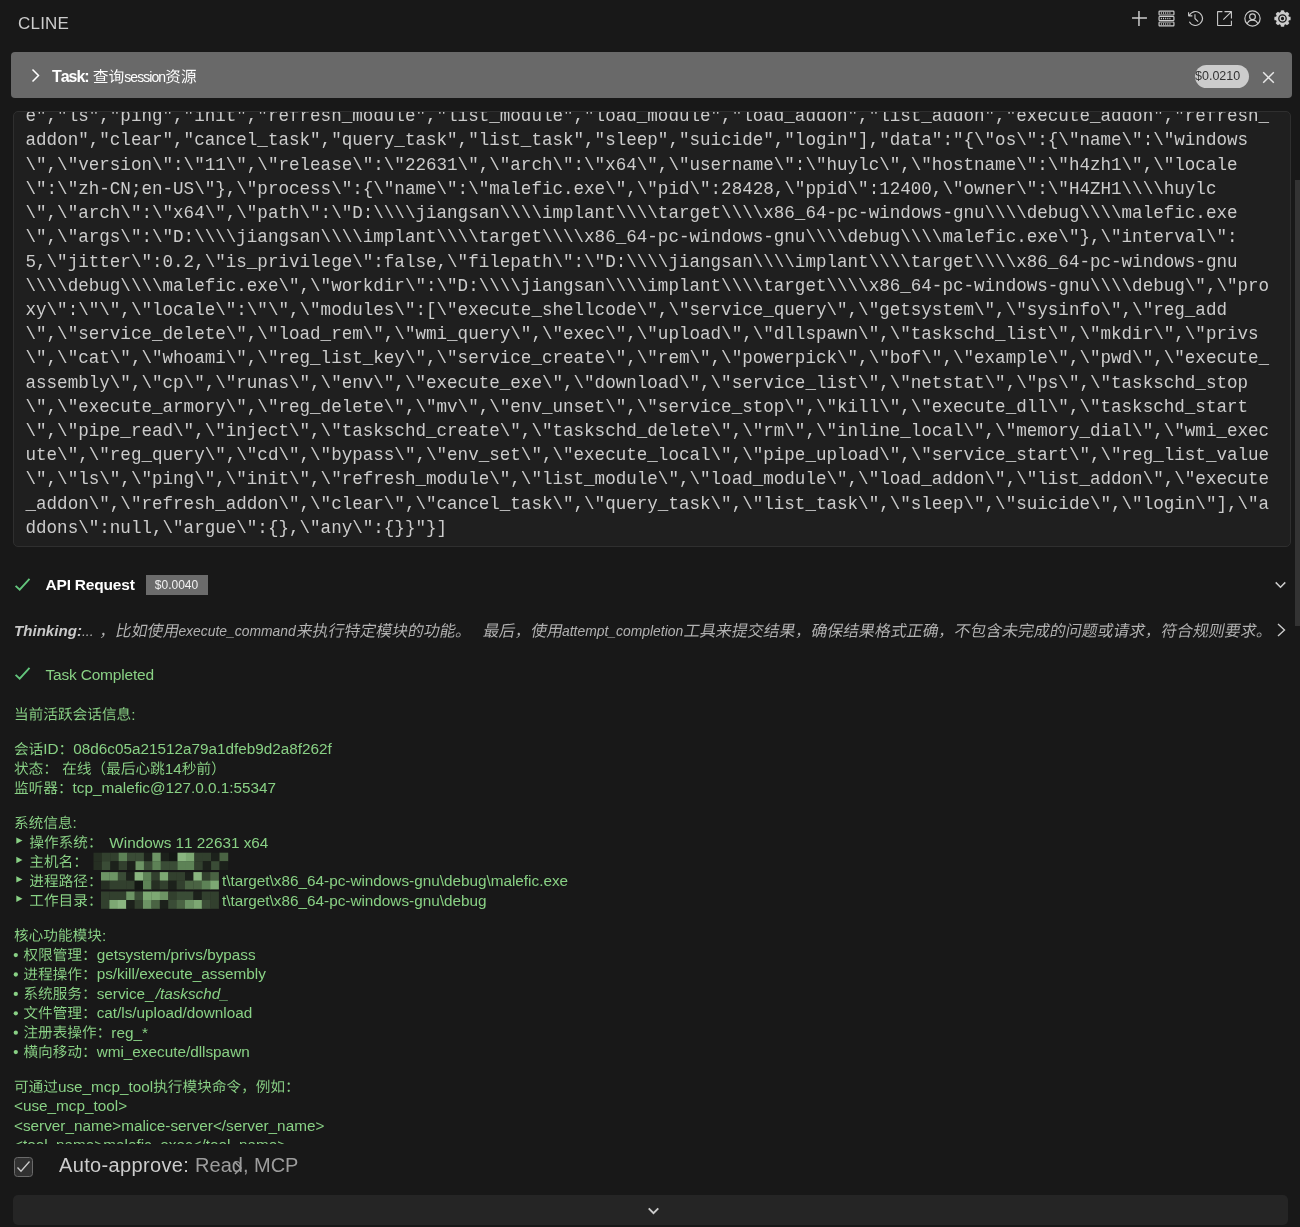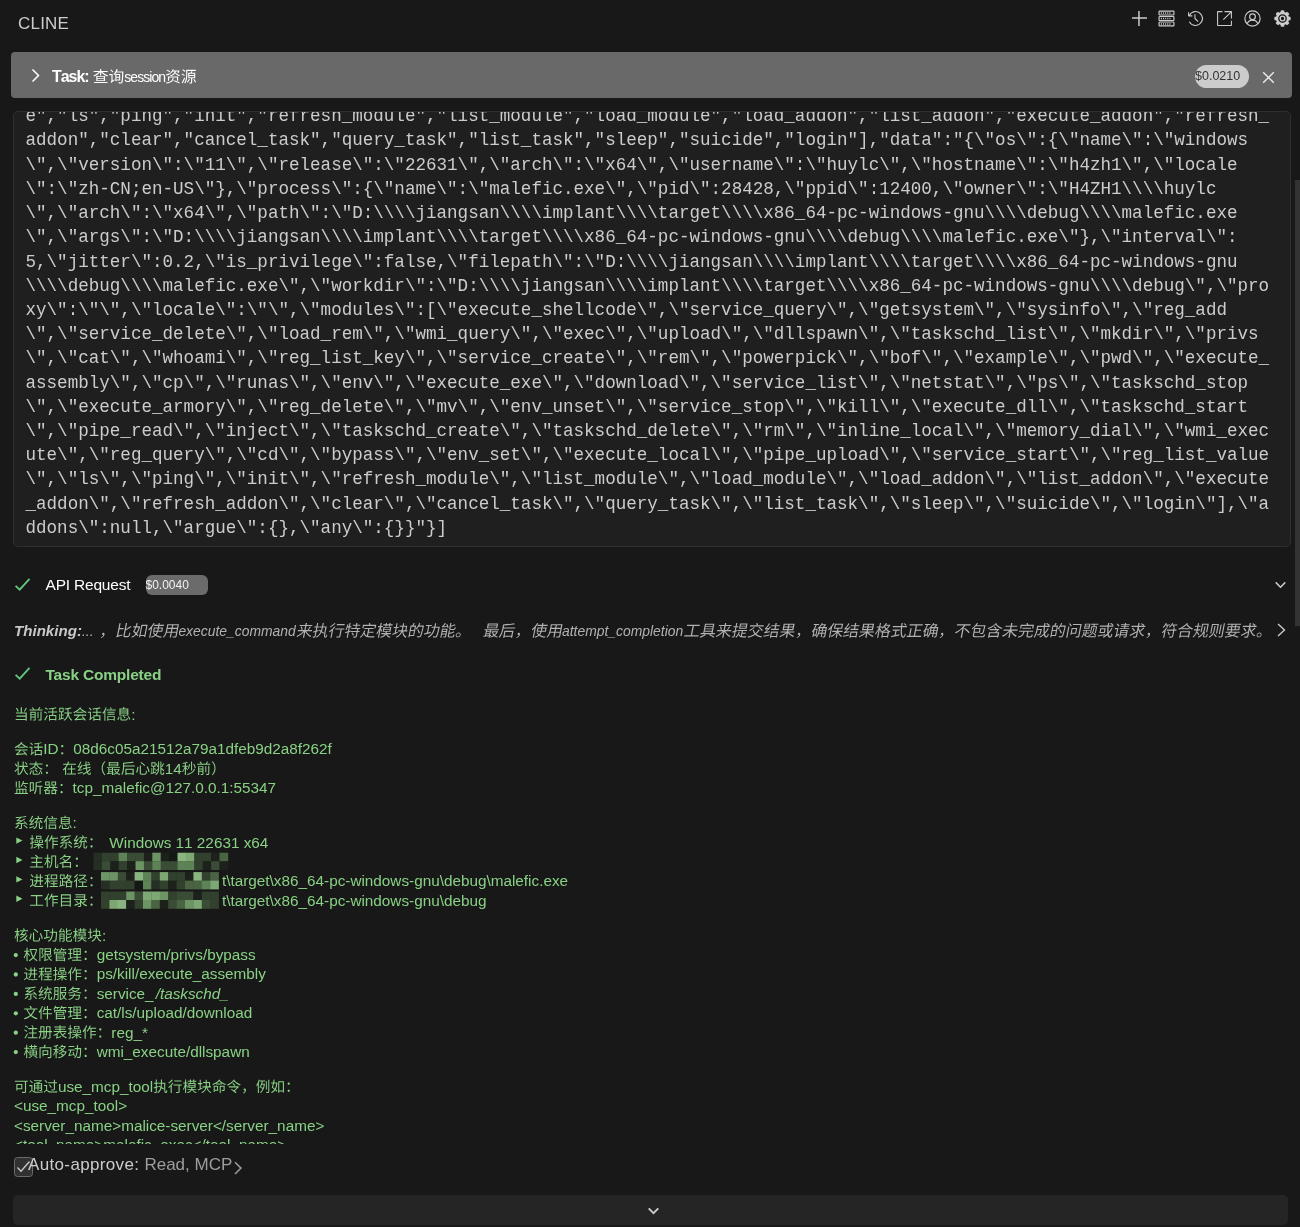--- a/index.html
+++ b/index.html
@@ -190,22 +190,22 @@
 \",\"pipe_read\",\"inject\",\"taskschd_create\",\"taskschd_delete\",\"rm\",\"inline_local\",\"memory_dial\",\"wmi_exec
 ute\",\"reg_query\",\"cd\",\"bypass\",\"env_set\",\"execute_local\",\"pipe_upload\",\"service_start\",\"reg_list_value
 \",\"ls\",\"ping\",\"init\",\"refresh_module\",\"list_module\",\"load_module\",\"load_addon\",\"list_addon\",\"execute
 _addon\",\"refresh_addon\",\"clear\",\"cancel_task\",\"query_task\",\"list_task\",\"sleep\",\"suicide\",\"login\"],\"a
 ddons\":null,\"argue\":{},\"any\":{}}"}]</pre>
 </div>
 
 <svg class="abs" style="left:14px;top:577px" width="17" height="15" viewBox="0 0 17 15" fill="none" stroke="#63c57c" stroke-width="1.9">
     <path d="M1.6 8.9l4.1 3.8L15.5 1.8"></path>
   </svg>
-<div class="abs" style="left:45.5px;top:575.2px;font-size:15.5px;font-weight:normal;color:#ffffff;line-height:20px;letter-spacing:-.2px">API Request</div>
-<div class="abs" style="left:145.5px;top:574.8px;width:62px;height:20px;background:#6b6b6b;border-radius:6px;color:#f0f0f0;font-size:12px;line-height:20px;text-align:left">$0.0040</div>
+<div class="abs" style="left:45.5px;top:575.2px;font-size:15.5px;font-weight:bold;color:#ffffff;line-height:20px;letter-spacing:-.2px">API Request</div>
+<div class="abs" style="left:145.5px;top:574.8px;width:62px;height:20px;background:#6b6b6b;border-radius:0;color:#f0f0f0;font-size:12px;line-height:20px;text-align:center">$0.0040</div>
 <svg class="abs" style="left:1272px;top:576px" width="17" height="17" viewBox="0 0 16 16" fill="none" stroke="#cccccc" stroke-width="1.4">
     <path d="M3.5 6l4.5 4.5L12.5 6"></path>
   </svg>
 
 <svg style="position:absolute;left:0;top:612px" width="1300" height="40" viewBox="0 0 1300 40">
     <text x="14" y="24.4" font-family="Liberation Sans" font-size="15.1" font-weight="bold" font-style="italic" fill="#c8c8c8" style="font-kerning:none">Thinking:</text>
     <text x="81.94" y="24.4" font-family="Liberation Sans" font-size="13.9" font-style="italic" fill="#b2b2b2" style="font-kerning:none"> ...</text>
     <g transform="translate(0 24.4) skewX(-11) translate(0 -24.4)">
       <g transform="translate(0 24.4) scale(0.0159,-0.0159)" fill="#b2b2b2">
         <use href="#gFF0C" x="6219.04"></use>
@@ -287,21 +287,21 @@
       </g>
     </g>
   </svg>
 <svg class="abs" style="left:1274px;top:622px" width="15" height="16" viewBox="0 0 15 16" fill="none" stroke="#cccccc" stroke-width="1.4">
     <path d="M4 2l6.5 6L4 14"></path>
   </svg>
 
 <svg class="abs" style="left:14px;top:666px" width="17" height="15" viewBox="0 0 17 15" fill="none" stroke="#63c57c" stroke-width="1.9">
     <path d="M1.6 8.9l4.1 3.8L15.5 1.8"></path>
   </svg>
-<div class="abs" style="left:45.5px;top:665.1px;font-size:15.5px;font-weight:bold;color:#89d185;line-height:20px;letter-spacing:-.2px">Task Completed</div>
+<div class="abs" style="left:45.5px;top:665.1px;font-size:15.5px;font-weight:normal;color:#89d185;line-height:20px;letter-spacing:-.2px">Task Completed</div>
 
 <svg style="position:absolute;left:0;top:690px" width="1300" height="453.5" viewBox="0 0 1300 453.5">
     <g transform="translate(0 29.5) scale(0.01465,-0.01465)" fill="#89d185">
       <use href="#g5F53" x="955.63"></use>
       <use href="#g524D" x="1955.63"></use>
       <use href="#g6D3B" x="2955.63"></use>
       <use href="#g8DC3" x="3955.63"></use>
       <use href="#g4F1A" x="4955.63"></use>
       <use href="#g8BDD" x="5955.63"></use>
       <use href="#g4FE1" x="6955.63"></use>
@@ -559,21 +559,21 @@
     </g>
     <text x="14" y="421.3" font-family="Liberation Sans" font-size="15.3" fill="#89d185" style="font-kerning:none">&lt;use_mcp_tool&gt;</text>
     <text x="14" y="440.7" font-family="Liberation Sans" font-size="15.3" fill="#89d185" style="font-kerning:none">&lt;server_name&gt;malice-server&lt;/server_name&gt;</text>
     <text x="14" y="460.1" font-family="Liberation Sans" font-size="15.3" fill="#89d185" style="font-kerning:none">&lt;tool_name&gt;malefic_exec&lt;/tool_name&gt;</text>
   </svg>
 
 <div class="abs" style="left:13.5px;top:1157px;width:19.5px;height:19.5px;background:#313131;border:1px solid #6a6a6a;border-radius:3.5px"></div>
 <svg class="abs" style="left:16px;top:1160px" width="15" height="14" viewBox="0 0 15 14" fill="none" stroke="#cccccc" stroke-width="1.3">
     <path d="M1.5 7.5l3.5 3.8L13.5 1.5"></path>
   </svg>
-<div class="abs" style="left:28px;top:1155.4px;font-size:17px;color:#cccccc;line-height:20px;letter-spacing:.35px">Auto-approve: <span style="color:#9d9d9d;letter-spacing:0">Read, MCP</span></div>
+<div class="abs" style="left:59px;top:1155.4px;font-size:20px;color:#cccccc;line-height:20px;letter-spacing:.35px">Auto-approve: <span style="color:#9d9d9d;letter-spacing:0">Read, MCP</span></div>
 <svg class="abs" style="left:231px;top:1159.5px" width="14" height="15" viewBox="0 0 14 15" fill="none" stroke="#9d9d9d" stroke-width="1.5">
     <path d="M4 2.2l6 5.9-6 5.9"></path>
   </svg>
 
 <div class="abs" style="left:12.5px;top:1194.5px;width:1275px;height:30px;background:#252525;border-radius:5px"></div>
 <svg class="abs" style="left:645px;top:1201.5px" width="17" height="17" viewBox="0 0 16 16" fill="none" stroke="#cccccc" stroke-width="1.8">
     <path d="M3.5 6l4.5 4.5L12.5 6"></path>
   </svg>
 
 <div class="abs" style="left:1295px;top:180px;width:5px;height:446px;background:rgba(121,121,121,.28)"></div>

